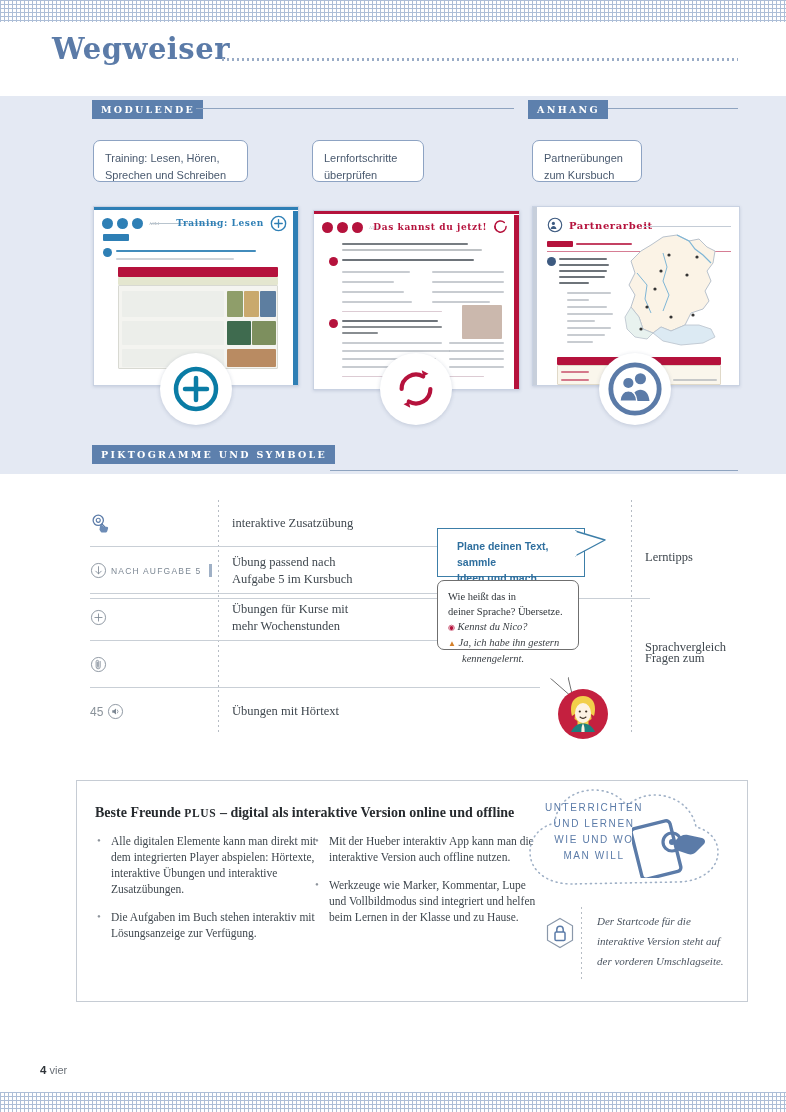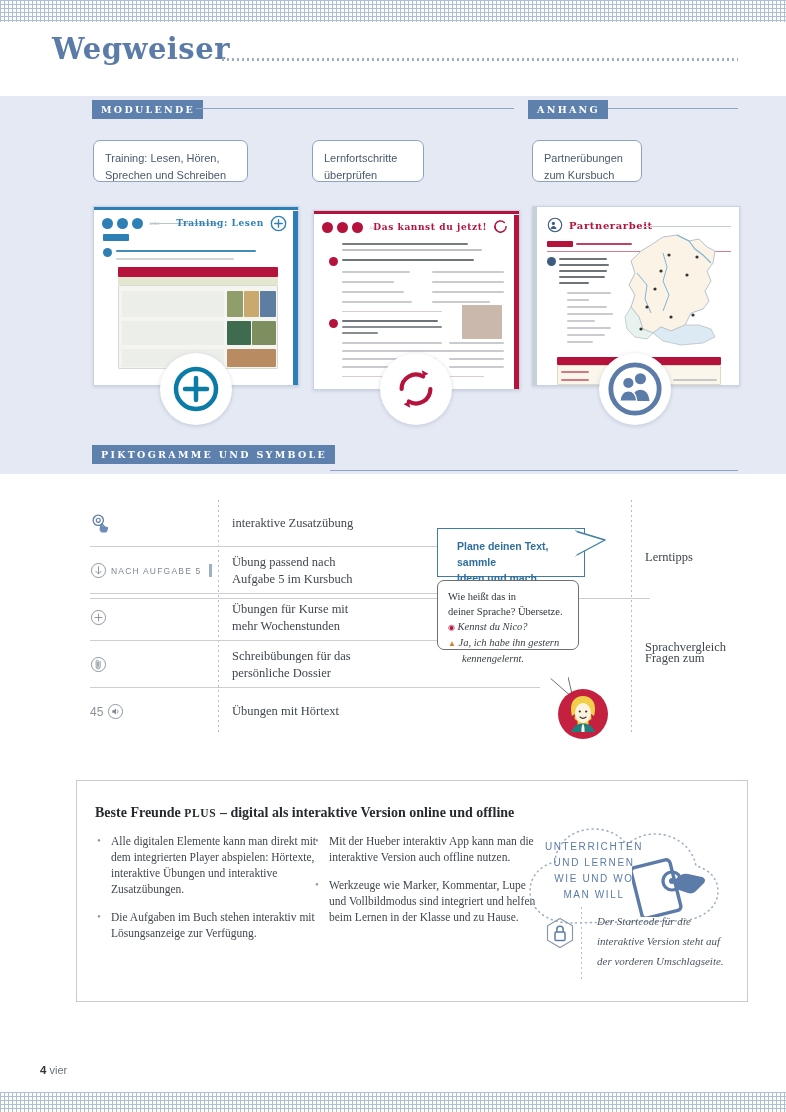--- a/index.html
+++ b/index.html
@@ -155,21 +155,21 @@
     font-family:"Liberation Serif",serif;
   }
   .bb-title .sc{font-size:11.5px;letter-spacing:.7px;}
   .bb-col{position:absolute;top:52px;font-size:11.5px;line-height:16px;color:#3f474e;}
   .bb-col li{margin-bottom:12px;list-style:none;position:relative;padding-left:16px;}
   .bb-col li:before{content:"•";position:absolute;left:2px;top:-1px;color:#8d949c;font-size:11px;}
   .bb-col ul{margin:0;padding:0;}
 
   
   .cloud{
-    position:absolute;left:524px;top:817px;width:212px;height:132px;
+    position:absolute;left:524px;top:778px;width:212px;height:132px;
   }
   .cloud-text{
     position:absolute;left:18px;top:22px;width:104px;
     font-family:"Liberation Sans",sans-serif;
     font-size:10px;line-height:16px;letter-spacing:1.6px;
     color:#5b7ba8;text-align:center;font-weight:500;
   }
   .startcode{
     position:absolute;left:545px;top:915px;width:200px;
   }
@@ -456,24 +456,20 @@
       <div class="divider"></div>
     </div>
 
     <div class="picto-row" style="top: 141px; position: absolute; left: 0px; width: 450px;">
       <div class="picto-icon">
         <svg width="17" height="17" viewBox="0 0 20 20">
           <circle cx="10" cy="10" r="8.3" fill="none" stroke="#7d8894" stroke-width="1"></circle>
           <path d="M12 6.4v6.3a2.4 2.4 0 0 1-4.8 0V6.6a1.5 1.5 0 0 1 3 0v6a.75.75 0 0 1-1.5 0V7.2" fill="none" stroke="#7d8894" stroke-width=".95" stroke-linecap="round"></path>
         </svg>
       </div>
-      <div class="picto-desc">
-        <span>Schreibübungen für das</span>
-        <span>persönliche Dossier</span>
-      </div>
       <div class="divider"></div>
     </div>
 
     <div class="picto-row" style="top: 188px; position: absolute; left: 0px; width: 450px;">
       <div class="picto-icon">
         <span style="font-family:'Liberation Sans',sans-serif;font-size:12px;color:#8a929a;">45</span>
         <svg width="17" height="17" viewBox="0 0 20 20">
           <circle cx="10" cy="10" r="8.3" fill="none" stroke="#7d8894" stroke-width="1"></circle>
           <path d="M6.2 8.6h1.9L10.6 6.6v6.8L8.1 11.4H6.2z" fill="#7d8894"></path>
           <path d="M12.3 8.2a2.6 2.6 0 0 1 0 3.6" fill="none" stroke="#7d8894" stroke-width=".9" stroke-linecap="round"></path>

